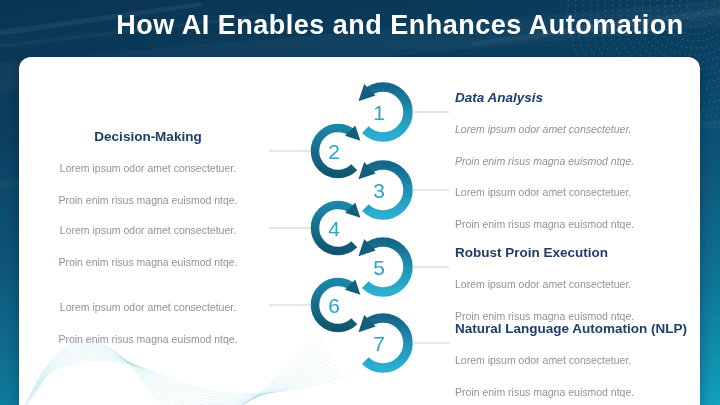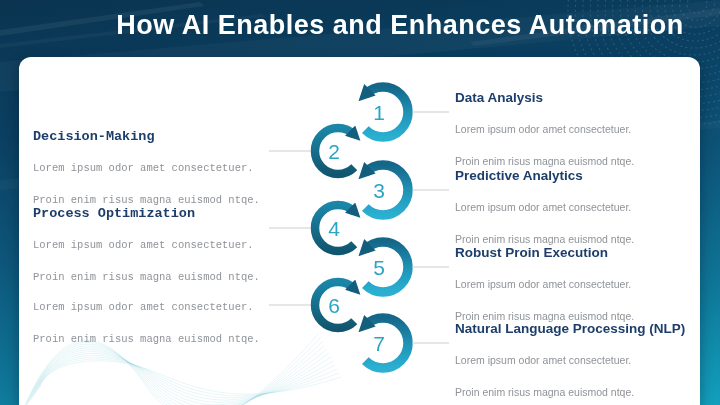--- a/index.html
+++ b/index.html
@@ -10,21 +10,21 @@
   .slide-title{position:absolute;top:10px;left:0;width:720px;margin:0;z-index:2;
                text-align:center;color:#ffffff;font-size:27px;font-weight:bold;letter-spacing:.5px;padding-left:40px;}
   .card{position:absolute;left:19px;top:57px;width:681px;height:348px;z-index:1;
         background:#ffffff;border-radius:12px 12px 0 0;overflow:hidden;
         box-shadow:0 5px 14px rgba(0,10,25,.35);}
   .wave-svg{position:absolute;left:0;bottom:0;}
   .chain-svg{position:absolute;left:0;top:0;z-index:3;pointer-events:none;}
   #items{position:absolute;inset:0;z-index:4;}
   .item{position:absolute;}
   .item.right{left:455px;width:252px;text-align:left;}
-  .item.left{left:33px;width:230px;text-align:left;font-family:Liberation Mono, monospace;}
+  .item.left{left:33px;width:230px;text-align:center;}
   .item h3{margin:0 0 3px 0;font-size:13.5px;font-weight:bold;color:#1d3e6b;}
   .item .desc{font-size:10.5px;line-height:13.5px;color:#8f9398;margin-top:18px;}
   .num-text{font-size:21px;font-weight:400;}
 </style>
 </head>
 <body>
 
 <div class="slide">
 
   <svg class="bg-layer" width="720" height="405">
@@ -105,48 +105,46 @@
       <text x="379" y="274.5" text-anchor="middle" fill="#2aa5c6" class="num-text">5</text>
       <path d="M 354.2633 321.2633 A 23 23 0 1 1 354.2633 288.7367" fill="none" stroke="url(#gradEven)" stroke-width="8.5" marker-end="url(#arrowHead)"></path>
       <line x1="269" x2="311" y1="305" y2="305" stroke="#c9cdd1" stroke-width="1"></line>
       <text x="334" y="312.5" text-anchor="middle" fill="#2aa5c6" class="num-text">6</text>
       <path d="M 365.3225 360.6775 A 25 25 0 1 0 365.3225 325.3225" fill="none" stroke="url(#gradOdd)" stroke-width="9.5" marker-end="url(#arrowHead)"></path>
       <line x1="412" x2="449" y1="343" y2="343" stroke="#c9cdd1" stroke-width="1"></line>
       <text x="379" y="350.5" text-anchor="middle" fill="#2aa5c6" class="num-text">7</text>
     </svg>
 
   <div id="items">
-      <div class="item right" style="top: 90px;">
+      <div class="item right" style="top: 90px; font-style: italic;">
         <h3>Data Analysis</h3>
         <div class="desc">Lorem ipsum odor amet consectetuer.</div>
         <div class="desc">Proin enim risus magna euismod ntqe.</div>
       </div>
       <div class="item left" style="top: 129px;">
         <h3>Decision-Making</h3>
         <div class="desc">Lorem ipsum odor amet consectetuer.</div>
         <div class="desc">Proin enim risus magna euismod ntqe.</div>
       </div>
       <div class="item right" style="top: 168px;">
-        <h3>Predictive Analytics</h3>
         <div class="desc">Lorem ipsum odor amet consectetuer.</div>
         <div class="desc">Proin enim risus magna euismod ntqe.</div>
       </div>
       <div class="item left" style="top: 206px;">
-        <h3>Process Optimization</h3>
         <div class="desc">Lorem ipsum odor amet consectetuer.</div>
         <div class="desc">Proin enim risus magna euismod ntqe.</div>
       </div>
       <div class="item right" style="top: 245px;">
         <h3>Robust Proin Execution</h3>
         <div class="desc">Lorem ipsum odor amet consectetuer.</div>
         <div class="desc">Proin enim risus magna euismod ntqe.</div>
       </div>
       <div class="item left" style="top: 283px;">
         <div class="desc">Lorem ipsum odor amet consectetuer.</div>
         <div class="desc">Proin enim risus magna euismod ntqe.</div>
       </div>
       <div class="item right" style="top: 321px;">
-        <h3>Natural Language Processing (NLP)</h3>
+        <h3>Natural Language Automation (NLP)</h3>
         <div class="desc">Lorem ipsum odor amet consectetuer.</div>
         <div class="desc">Proin enim risus magna euismod ntqe.</div>
       </div>
     </div>
 </div>
 
 </body></html>

